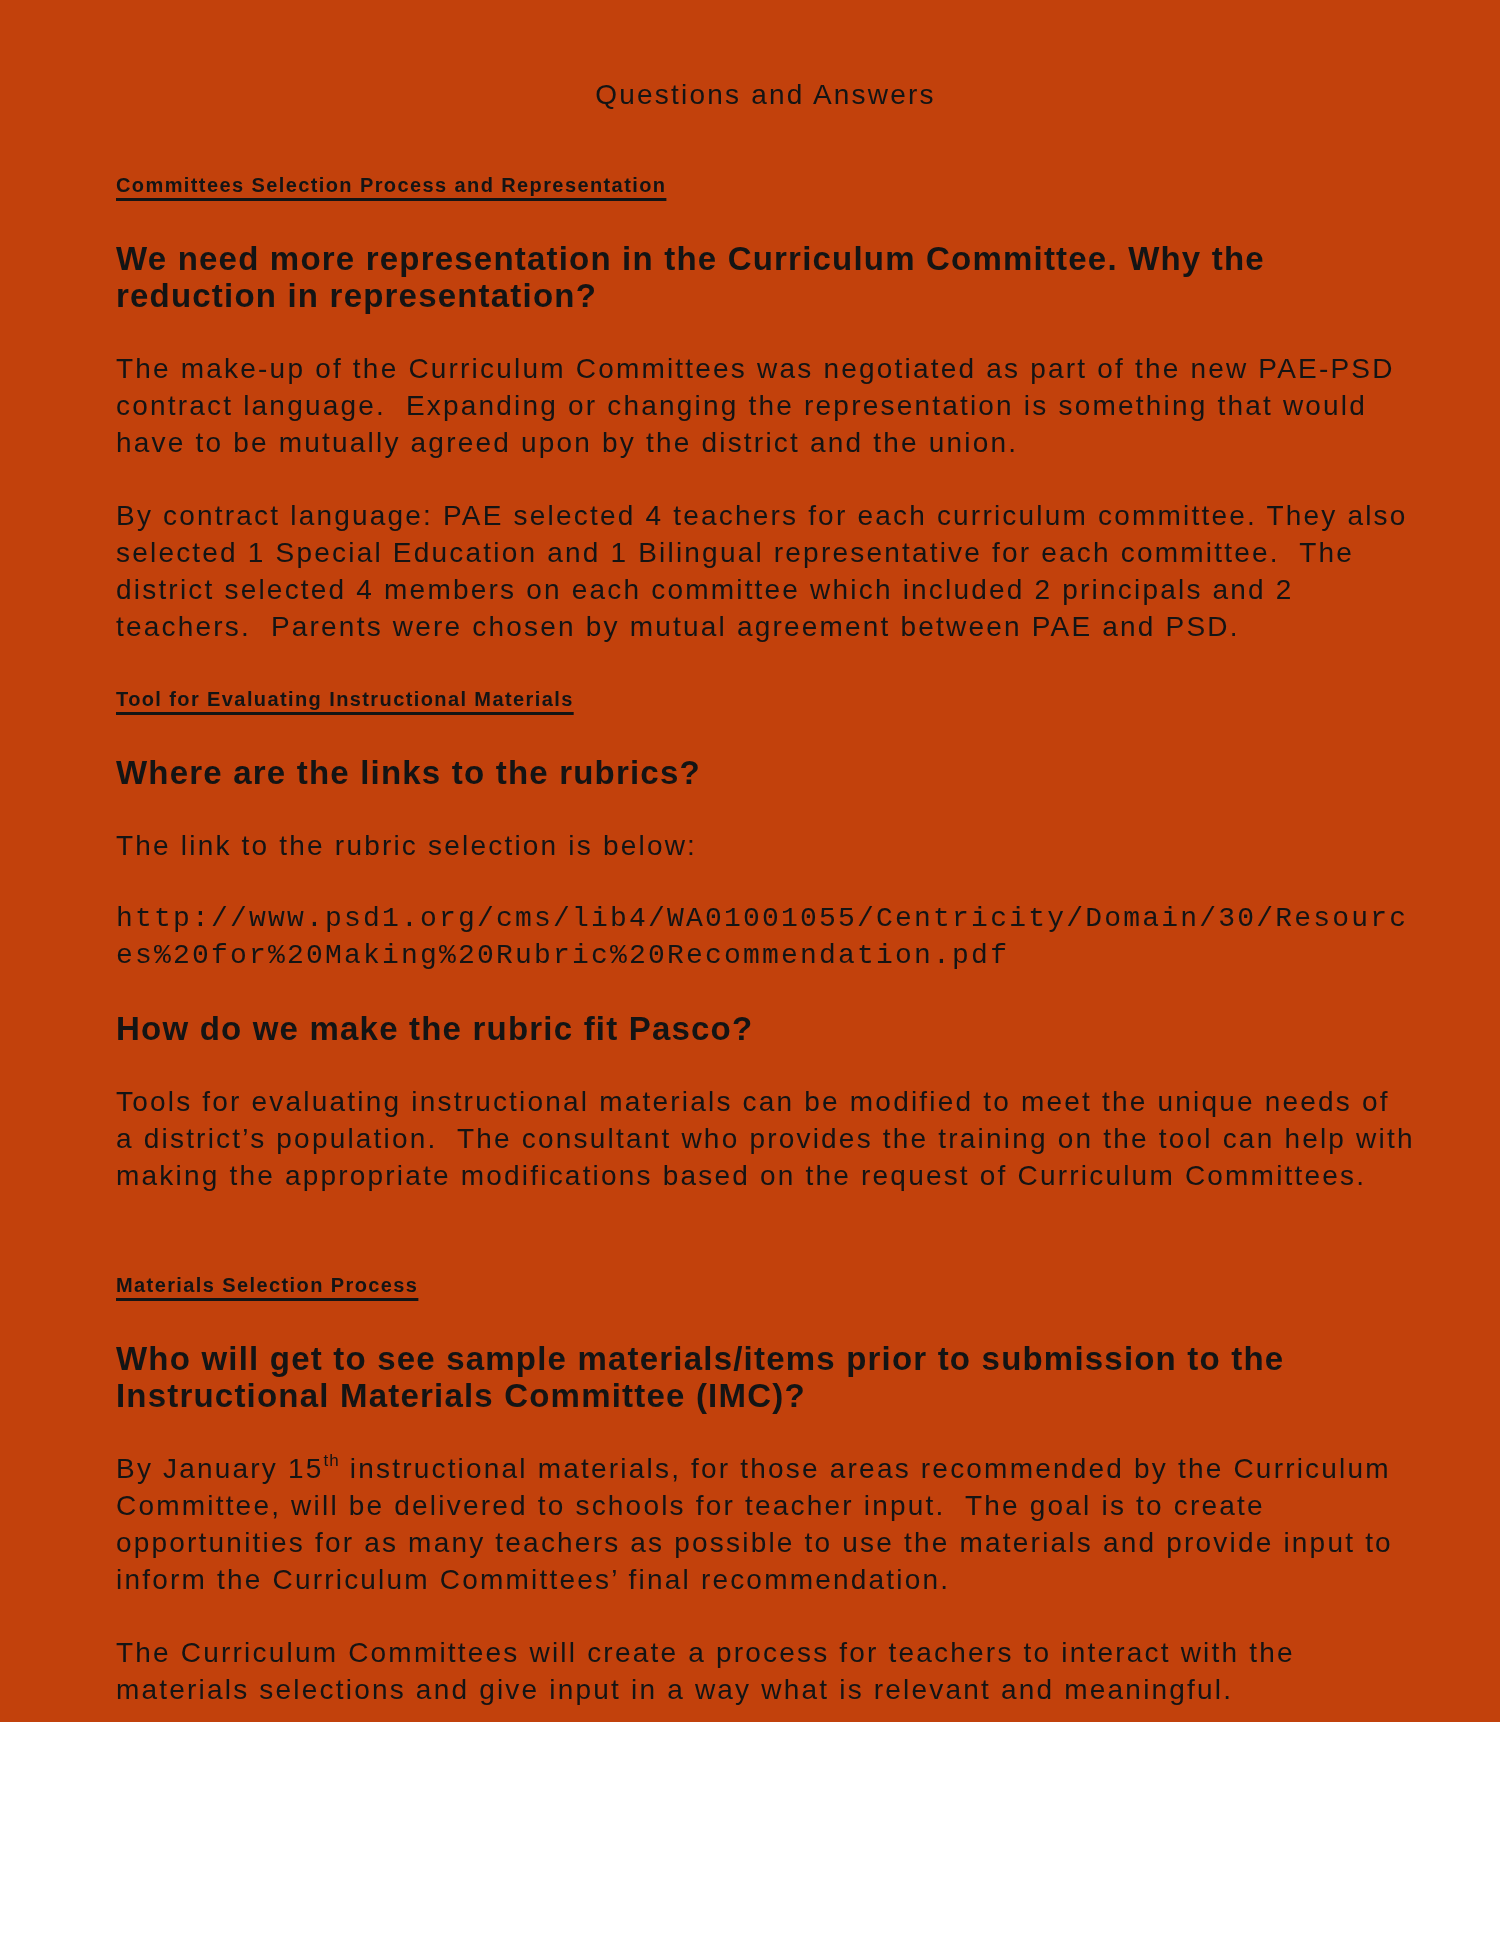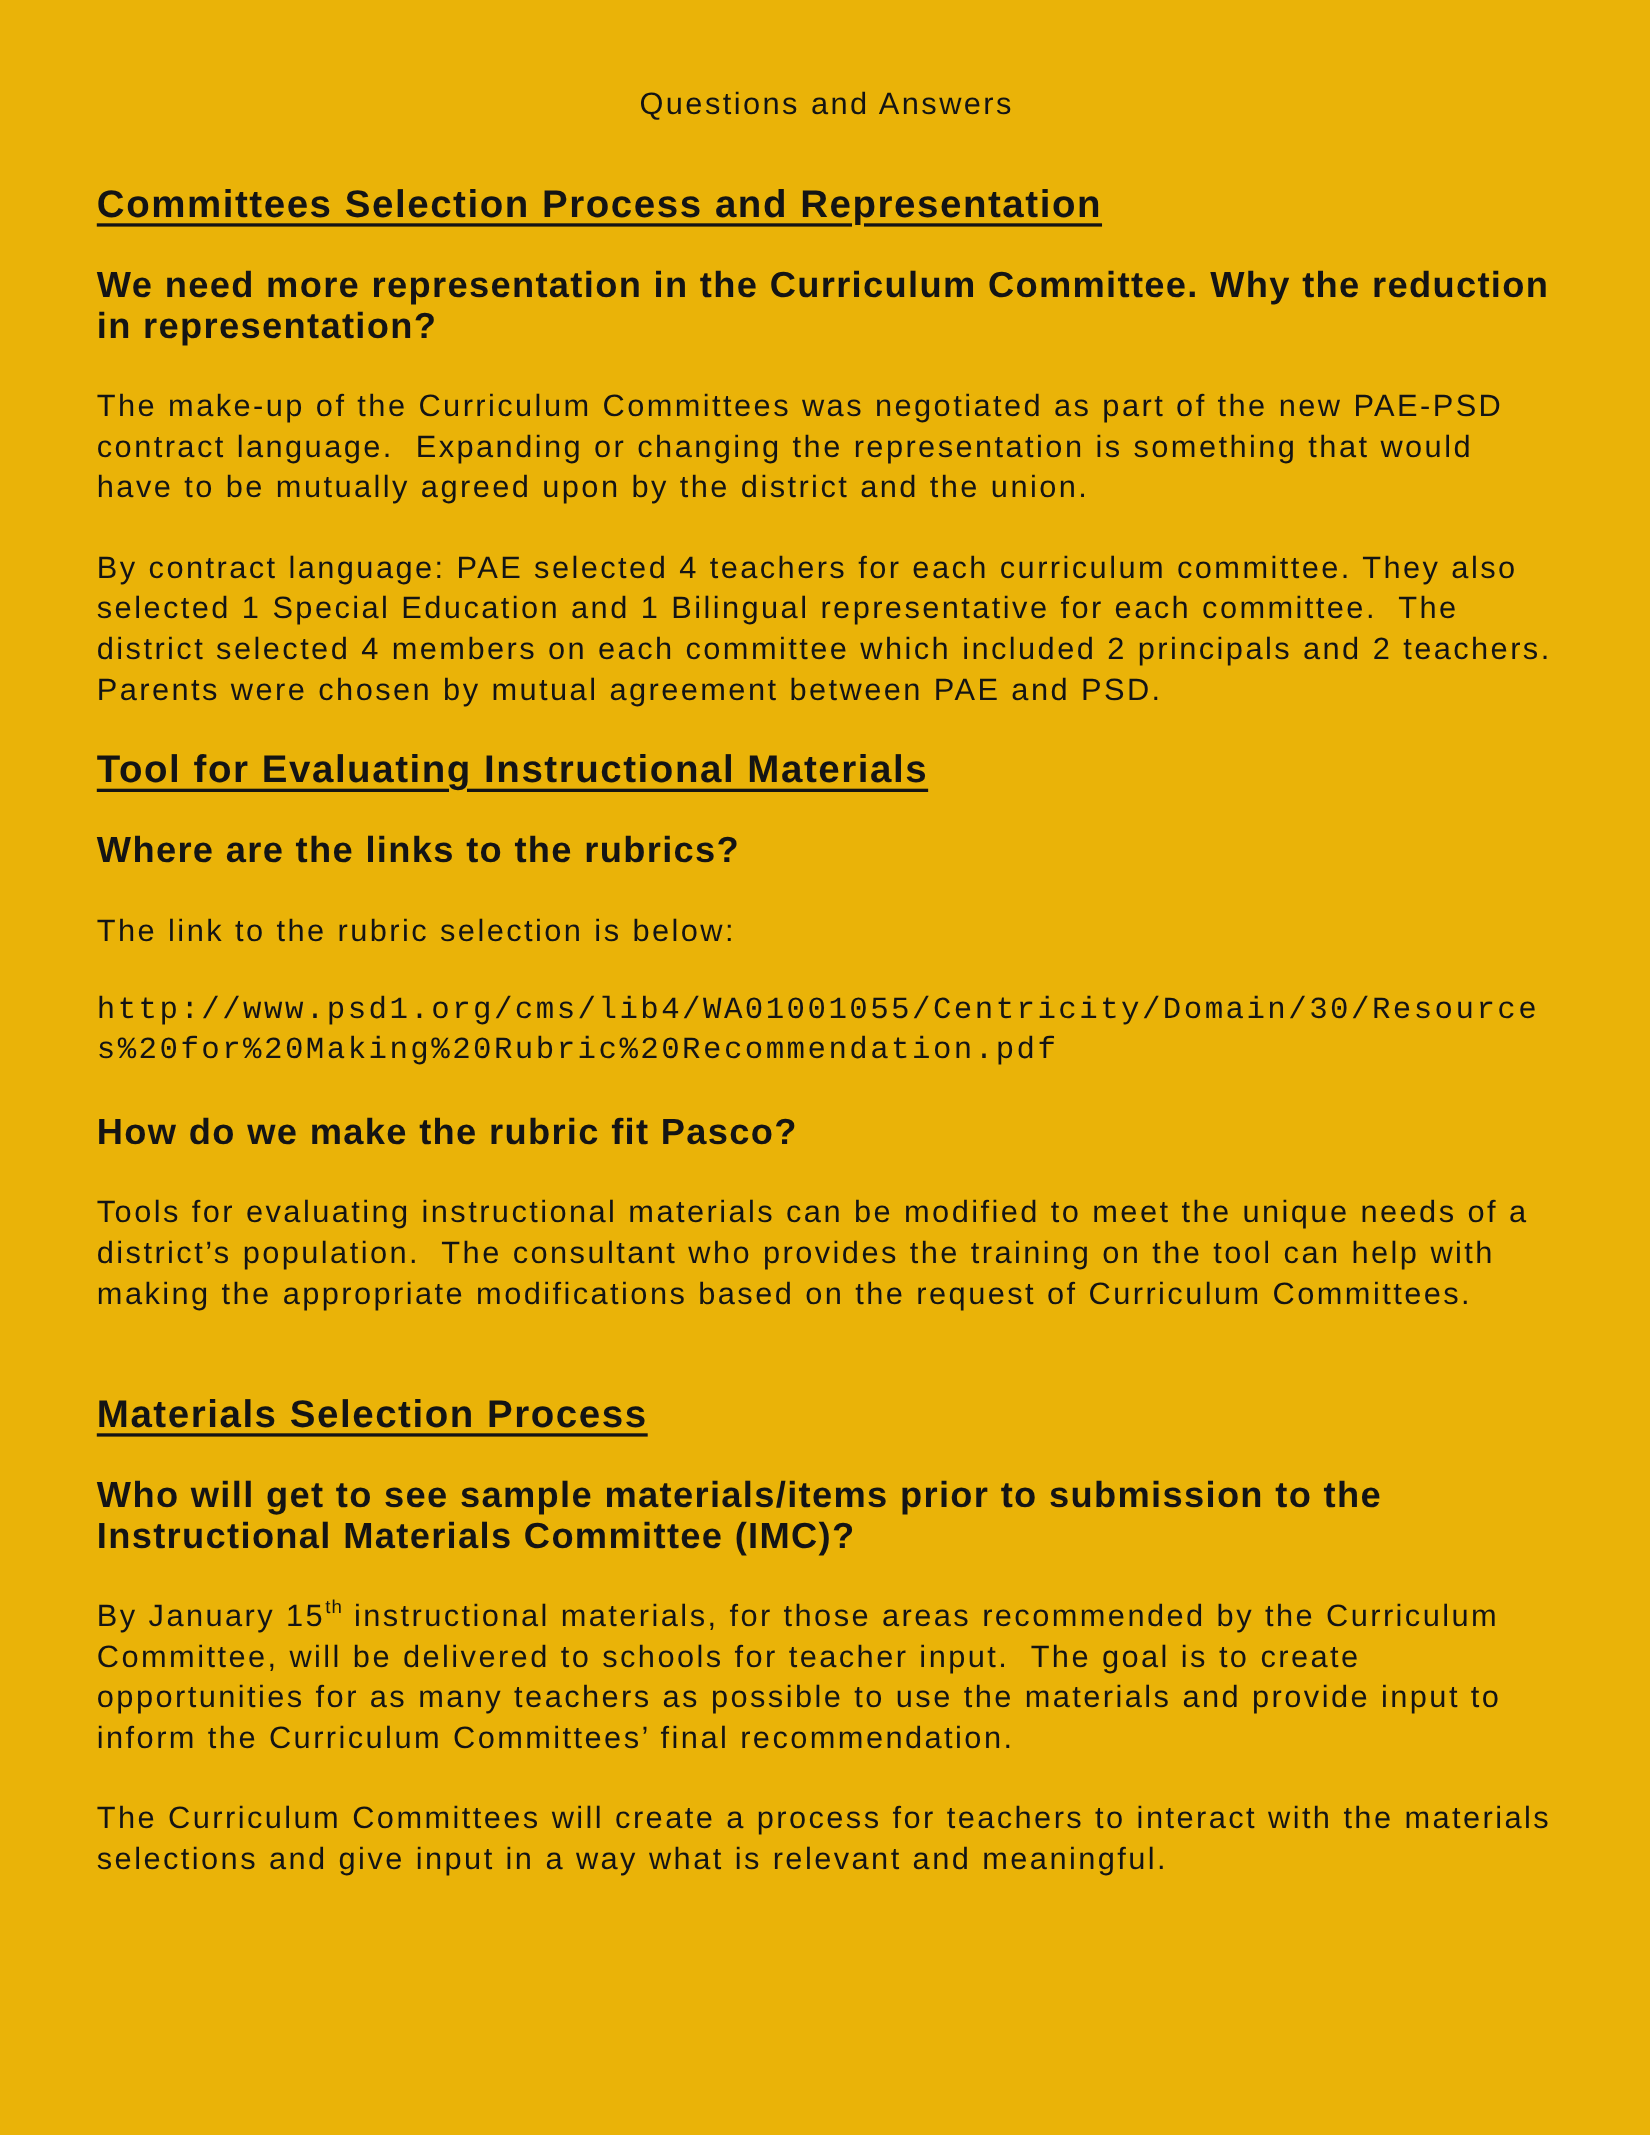--- a/index.html
+++ b/index.html
@@ -10,35 +10,35 @@
   body {
     width: 1500px;
     height: 1941px;
     font-family: "Liberation Sans", "DejaVu Sans", sans-serif;
     color: #141414;
     overflow: hidden;
   }
   .page {
     box-sizing: border-box;
     width: 1500px;
-    height: 1941px;
-    padding: 76px 85px 0 88px;
-    background: #eab308;
+    height: 1722px;
+    padding: 76px 85px 0 116px;
+    background: #c2410c;
   }
   .doc-title {
     font-size: 28px;
     line-height: 37px;
     letter-spacing: 2.2px;
     text-align: center;
     font-weight: normal;
     margin: 0 0 54px 0;
     white-space: pre-wrap;
   }
   .sec-heading {
-    font-size: 35px;
+    font-size: 20px;
     line-height: 37px;
     letter-spacing: 1.4px;
     font-weight: bold;
     text-decoration: underline;
     text-decoration-thickness: 3px;
     text-underline-offset: 6px;
     margin: 0 0 36px 0;
     white-space: pre-wrap;
   }
   .question {

